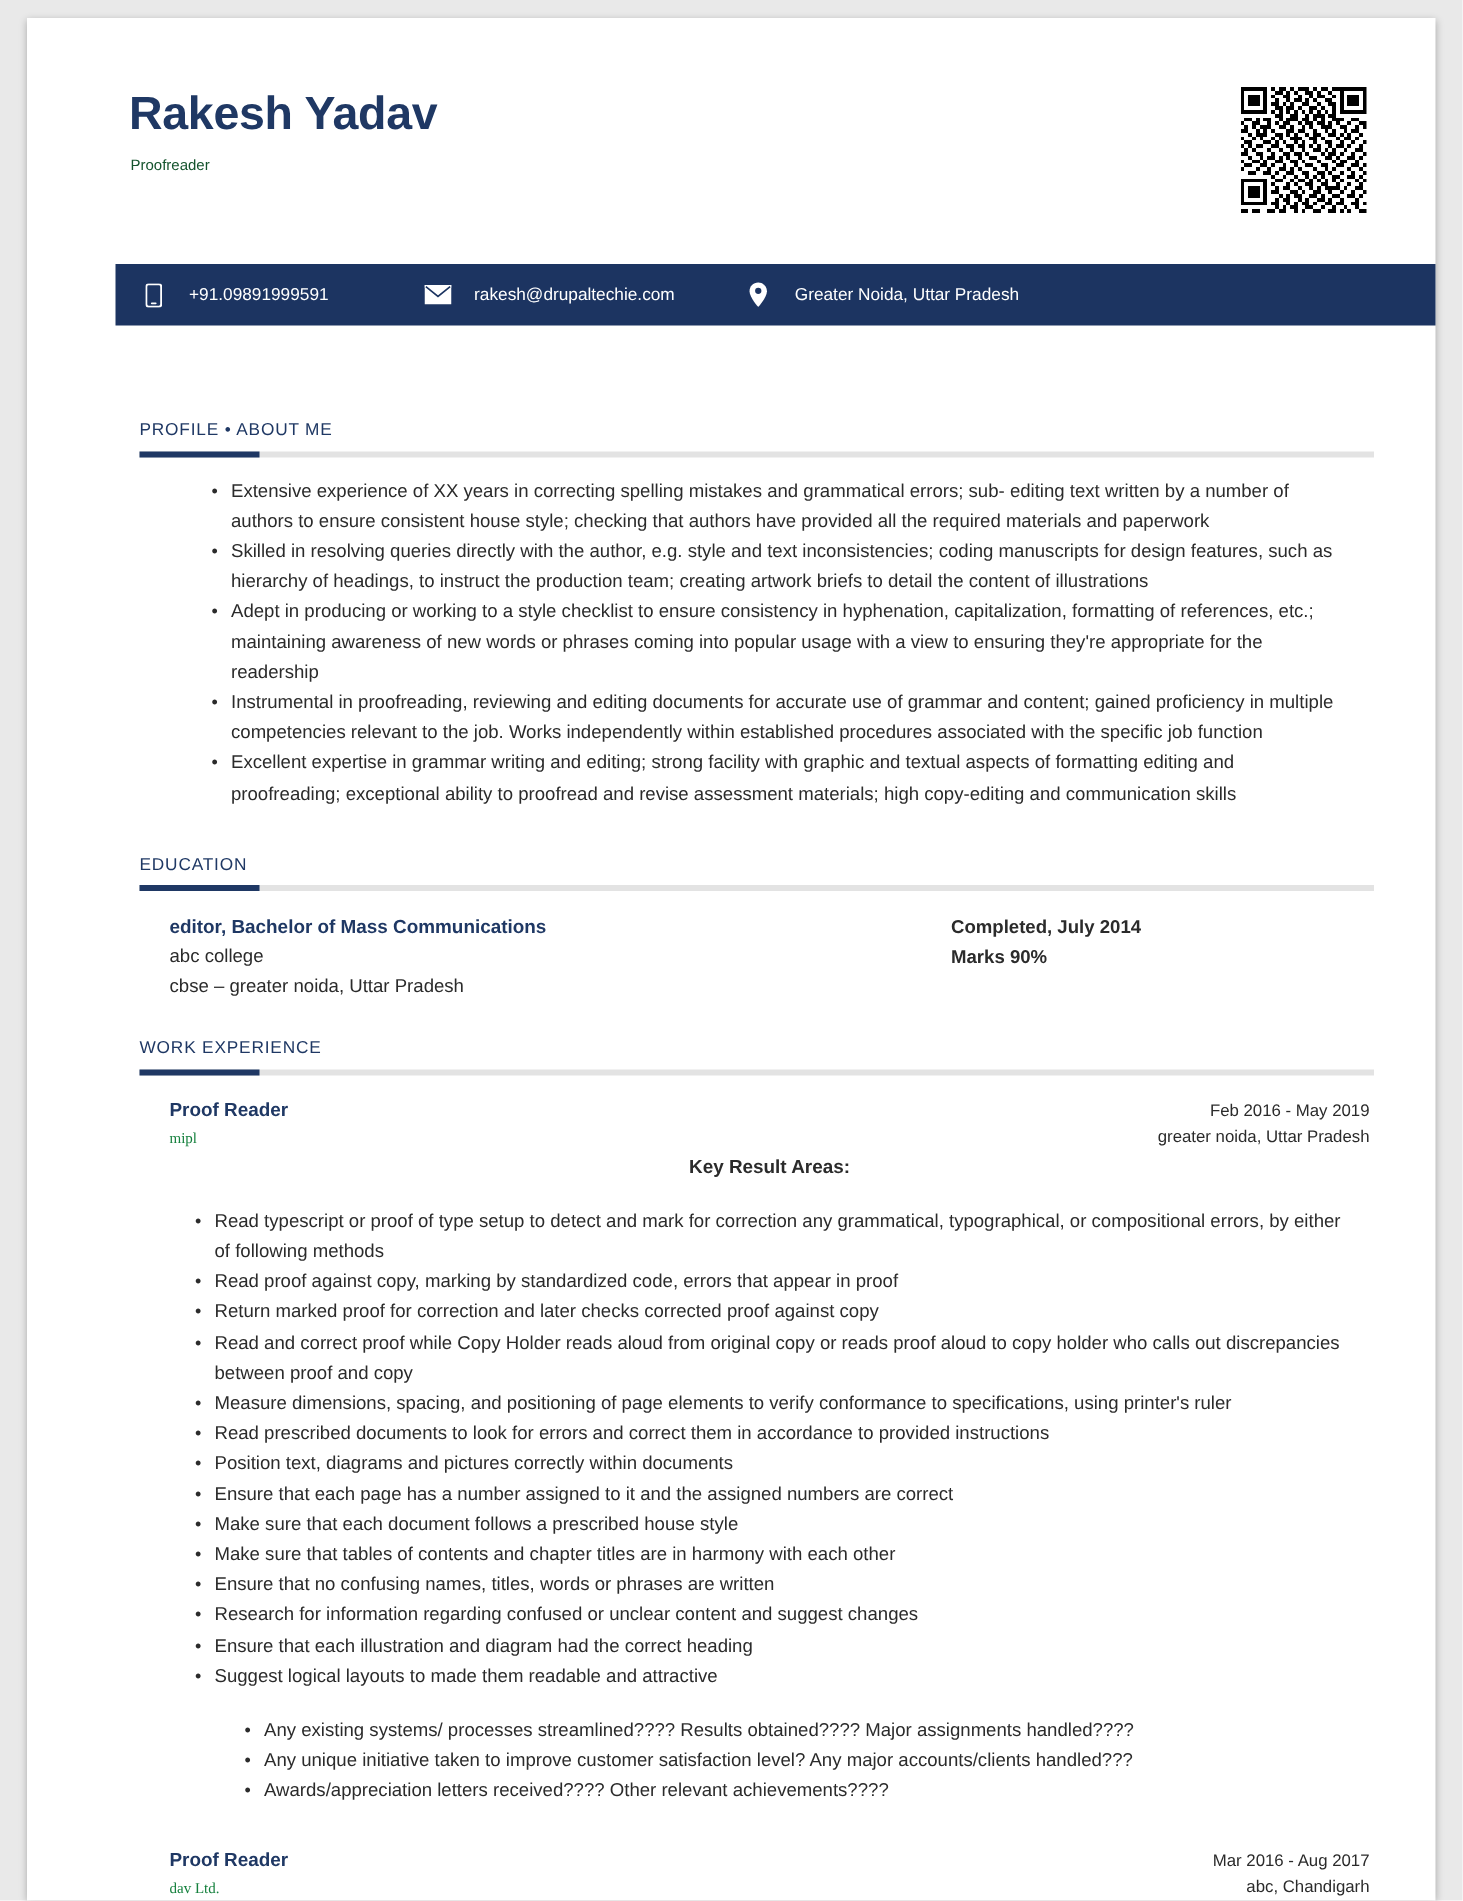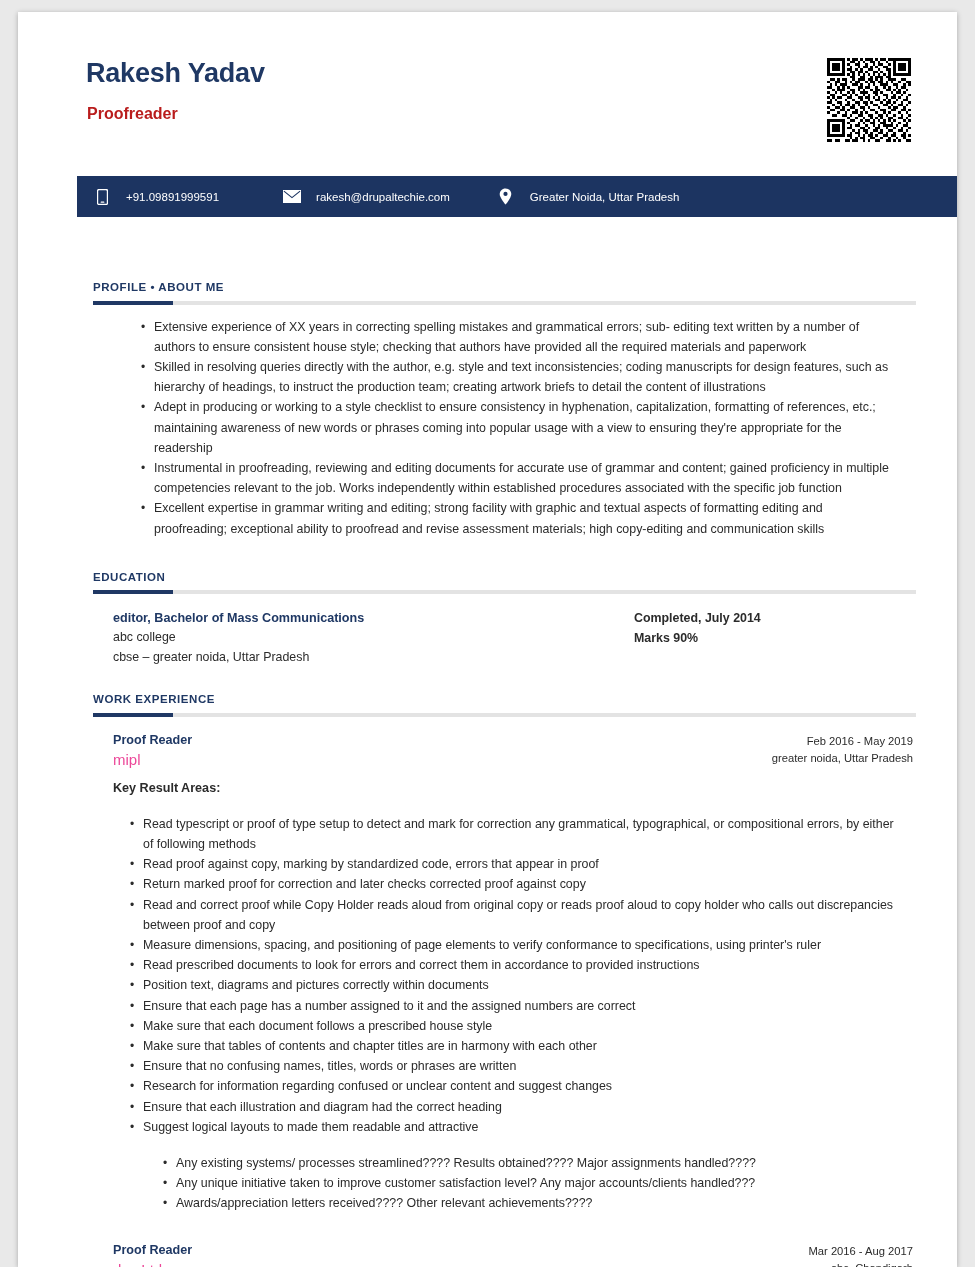--- a/index.html
+++ b/index.html
@@ -28,33 +28,33 @@
   .header {
     position: relative;
     padding: 42px 0 0 0;
     height: 108px;
     box-sizing: border-box;
   }
   .name {
     position: absolute;
     left: 68px;
     top: 48px;
-    font-size: 27px;
+    font-size: 31px;
     font-weight: bold;
     color: #1f3864;
     letter-spacing: -0.2px;
     line-height: 1;
   }
   .role {
     position: absolute;
     left: 69px;
     top: 94px;
-    font-size: 16px;
-    font-weight: bold;
-    color: #b91c1c;
+    font-size: 10px;
+    font-weight: normal;
+    color: #14532d;
     line-height: 1;
   }
   .qr {
     position: absolute;
     right: 46px;
     top: 46px;
     width: 84px;
     height: 84px;
     image-rendering: pixelated;
   }
@@ -95,21 +95,21 @@
   
   .content {
     position: absolute;
     left: 0;
     top: 205px;
     width: 939px;
   }
   .section { padding: 0 44px 0 75px; }
   .section-title {
     font-size: 11.5px;
-    font-weight: bold;
+    font-weight: normal;
     color: #1f3864;
     letter-spacing: 0.55px;
     line-height: 1;
   }
   .rule {
     position: relative;
     height: 4px;
     background: #e3e3e3;
     margin-top: 7px;
     width: 823px;
@@ -179,40 +179,42 @@
   .job-head { display: flex; align-items: center; }
   .job-head-left { flex: 1; }
   .job-head-right { text-align: right; width: 260px; }
   .job-title {
     font-size: 12.6px;
     font-weight: bold;
     color: #1f3864;
     line-height: 19px;
   }
   .job-company {
-    font-size: 15px;
-    color: #ec4899;
+    font-size: 10px;
+    color: #15803d;
     line-height: 19px;
+    font-family: Liberation Serif, serif;
   }
   .job-dates {
     font-size: 11.2px;
     color: #2b2b2b;
     line-height: 17px;
   }
   .job-location {
     font-size: 11.2px;
     color: #2b2b2b;
     line-height: 17px;
   }
   .sub-head {
     font-size: 12.6px;
     font-weight: bold;
     color: #2b2b2b;
     line-height: 19px;
-    margin-top: 10px;
+    margin-top: 0;
+    text-align: center;
   }
   .job-bullets {
     margin-top: 6px;
     padding-left: 33px;
     padding-right: 10px;
   }
   .job-bullets > li { line-height: 20px; }
   li.justify { text-align: justify; }
   #highlight-bullets { margin-top: 6px; padding-left: 33px; }
   #job2 { margin-top: 27px; }

